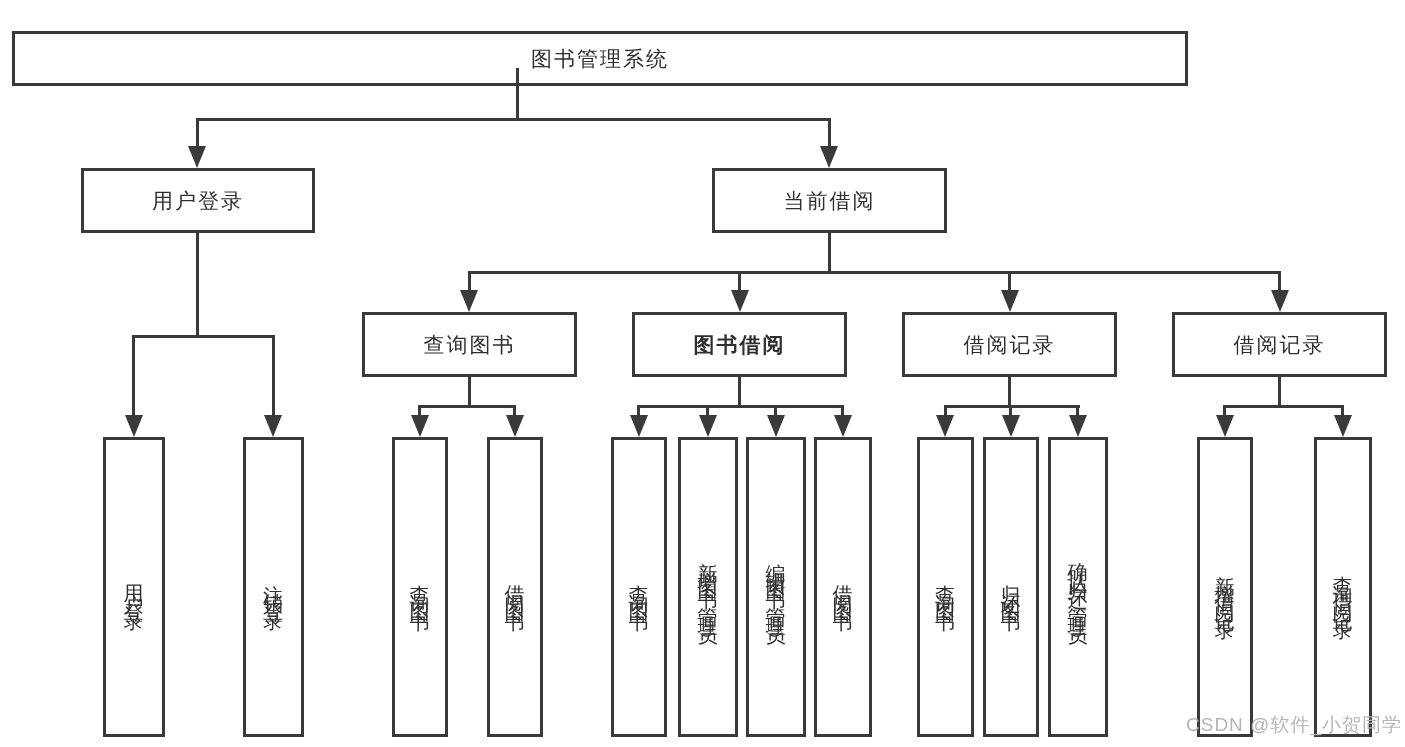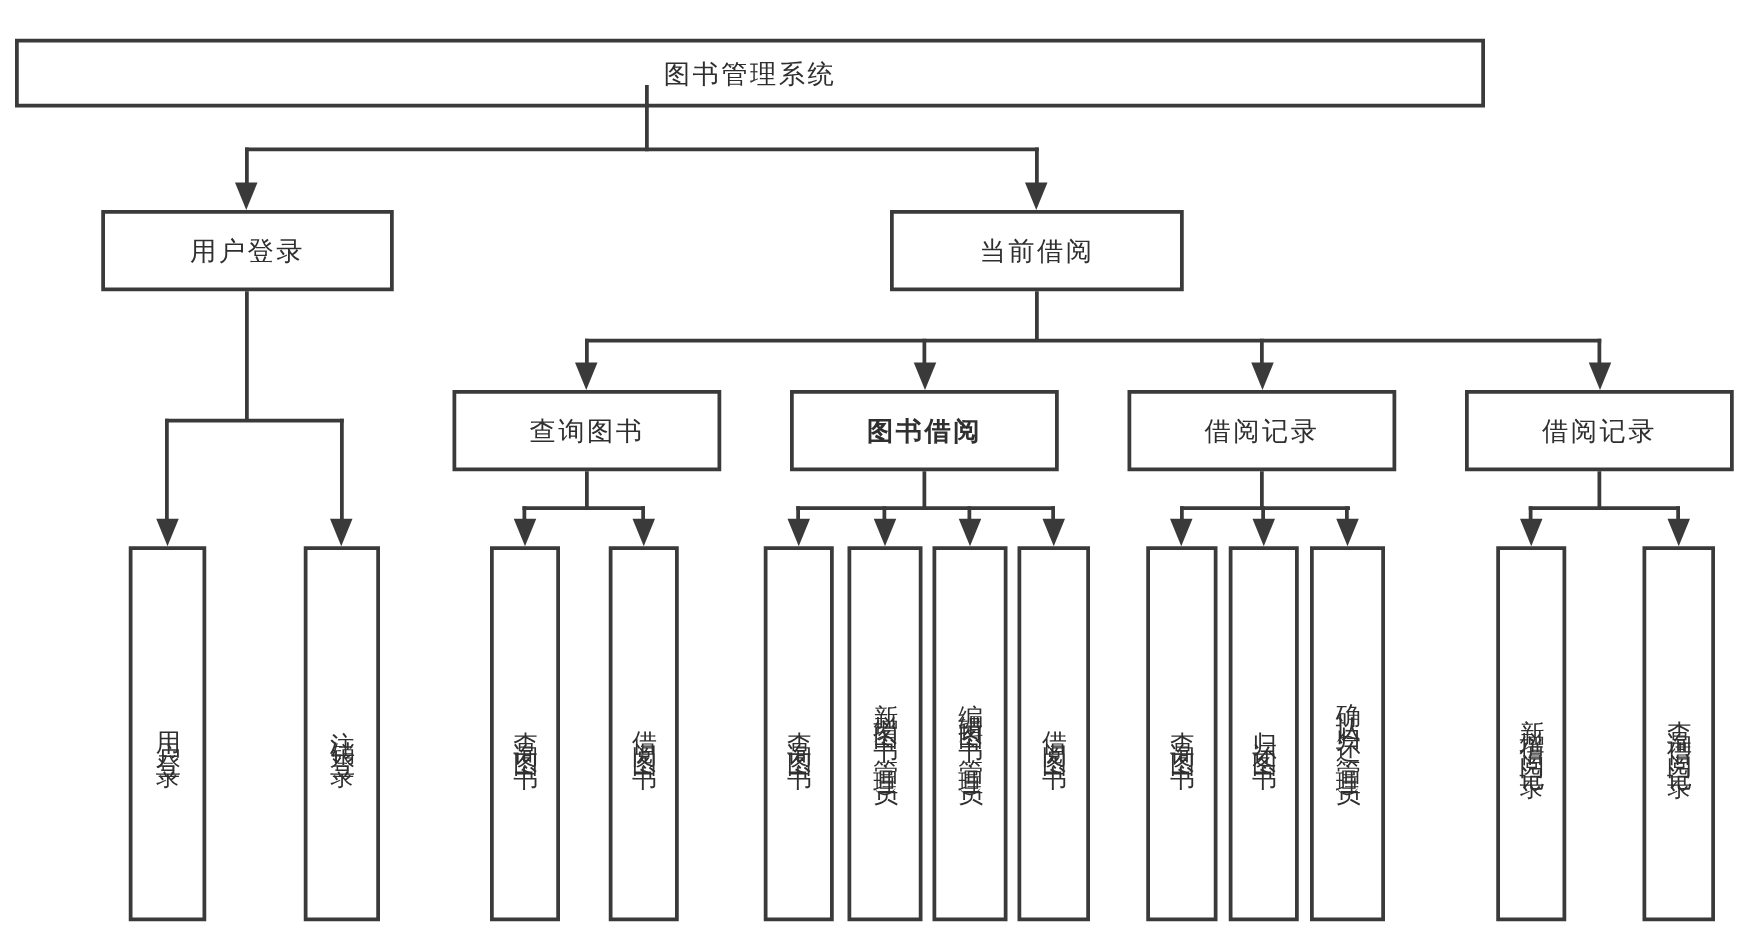--- a/index.html
+++ b/index.html
@@ -180,14 +180,15 @@
     <span class="leaf-label">确认归还（管理员）</span>
   </div>
 
   <div class="box" style="left:1197px;top:437px;width:56px;height:300px;">
     <span class="leaf-label">新增借阅记录</span>
   </div>
   <div class="box" style="left:1314px;top:437px;width:58px;height:300px;">
     <span class="leaf-label">查询借阅记录</span>
   </div>
 
+  <div class="watermark">CSDN @软件_小贺同学</div>
 
 </div>
 
 </body></html>

